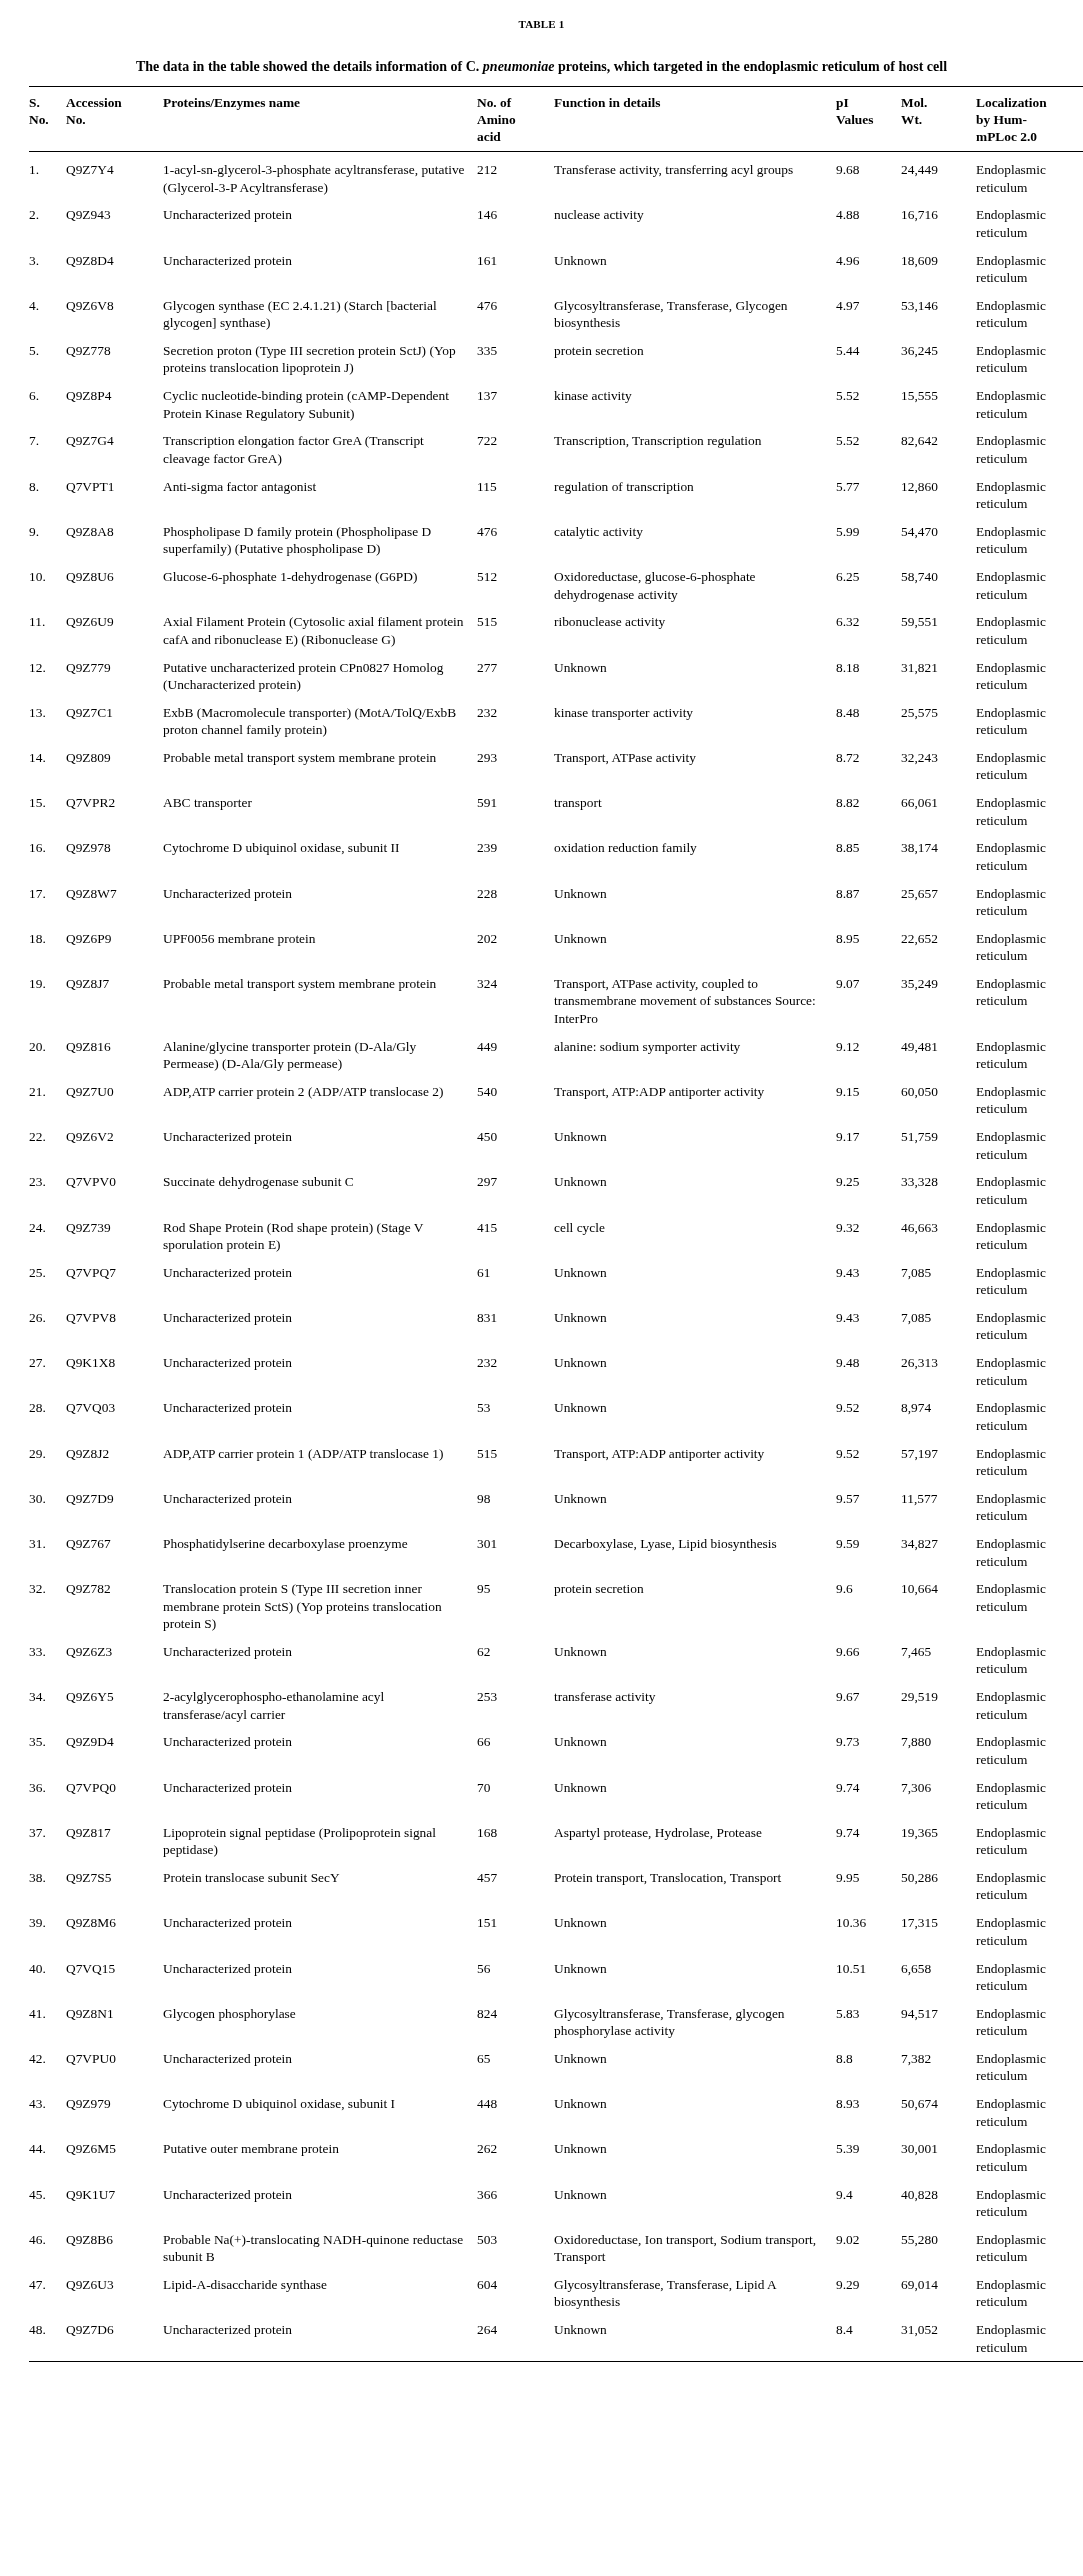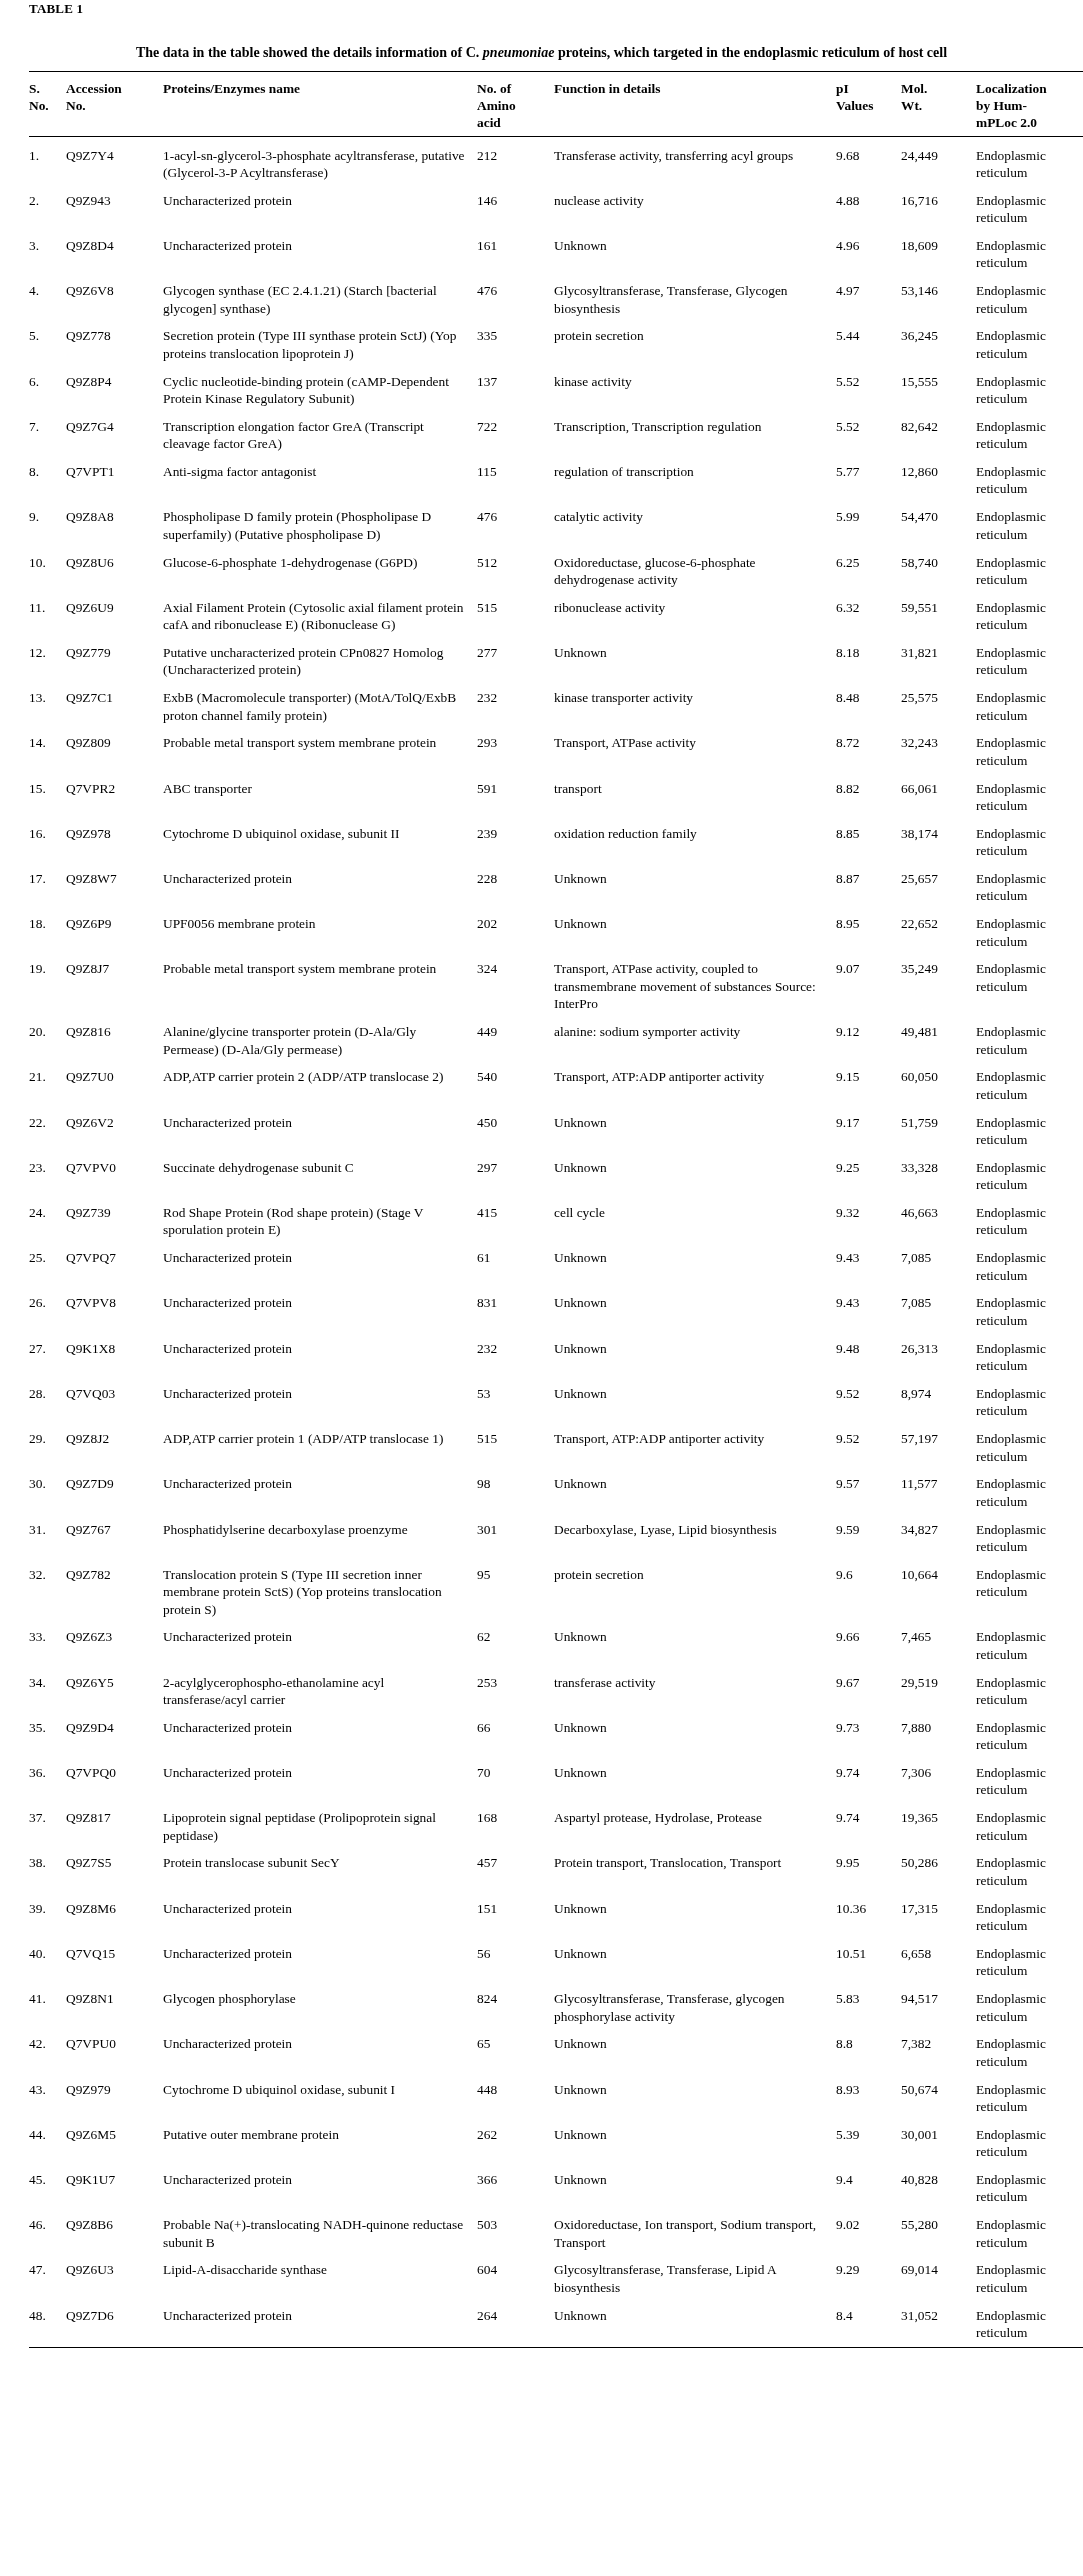--- a/index.html
+++ b/index.html
@@ -12,24 +12,25 @@
     font-family: "Liberation Serif", "DejaVu Serif", serif;
     color: #000000;
     -webkit-font-smoothing: none;
   }
   .page {
     width: 1083px;
     box-sizing: border-box;
     padding: 0 29px 0 29px;
   }
   .table-number {
+    text-align: center;
     font-weight: bold;
-    font-size: 13px;
+    font-size: 11px;
     letter-spacing: 0.2px;
-    padding-top: 1px;
+    padding-top: 18px;
     line-height: 1.2;
   }
   .table-caption {
     text-align: center;
     font-weight: bold;
     font-size: 14px;
     line-height: 1.25;
     padding-top: 27px;
     padding-bottom: 10.3px;
     white-space: nowrap;
@@ -147,21 +148,21 @@
           <td>Glycogen synthase (EC 2.4.1.21) (Starch [bacterial glycogen] synthase)</td>
           <td>476</td>
           <td>Glycosyltransferase, Transferase, Glycogen biosynthesis</td>
           <td>4.97</td>
           <td>53,146</td>
           <td>Endoplasmic reticulum</td>
         </tr>
         <tr>
           <td>5.</td>
           <td>Q9Z778</td>
-          <td>Secretion protein (Type III synthase protein SctJ) (Yop proteins translocation lipoprotein J)</td>
+          <td>Secretion proton (Type III secretion protein SctJ) (Yop proteins translocation lipoprotein J)</td>
           <td>335</td>
           <td>protein secretion</td>
           <td>5.44</td>
           <td>36,245</td>
           <td>Endoplasmic reticulum</td>
         </tr>
         <tr>
           <td>6.</td>
           <td>Q9Z8P4</td>
           <td>Cyclic nucleotide-binding protein (cAMP-Dependent Protein Kinase Regulatory Subunit)</td>

